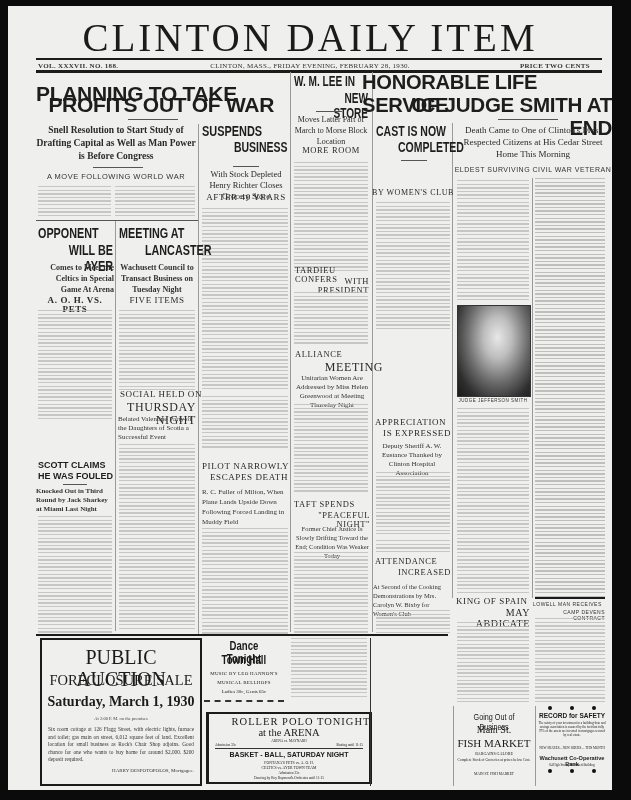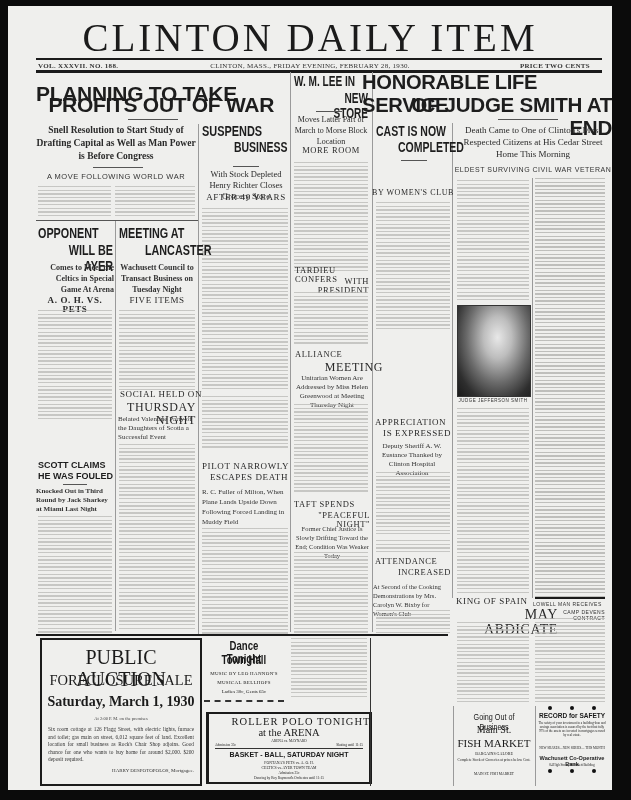--- a/index.html
+++ b/index.html
@@ -130,21 +130,21 @@
   <div class="small-deck" style="left:284px; top:518px; width:80px; font-size:6.5px; line-height:9px; text-align:center;">Former Chief Justice Is Slowly Drifting Toward the End; Condition Was Weaker Today</div>
   <div class="text-block" style="left:286px; top:546px; width:74px; height:82px;"></div>
 
   <div class="text-block" style="left:368px; top:534px; width:74px; height:14px;"></div>
   <div class="serif-head" style="left:367px; top:551px; font-size:8.5px;">ATTENDANCE</div>
   <div class="serif-head" style="left:367px; top:562px; width:76px; text-align:right; font-size:8.5px;">INCREASED</div>
   <div class="small-deck" style="left:365px; top:576px; width:78px; font-size:6.5px; line-height:9px;">At Second of the Cooking Demonstrations by Mrs. Carolyn W. Bixby for Women's Club</div>
   <div class="text-block" style="left:368px; top:604px; width:74px; height:24px;"></div>
 
   <div class="serif-head" style="left:448px; top:591px; font-size:9px;">KING OF SPAIN</div>
-  <div class="serif-head" style="left:448px; top:602px; width:74px; text-align:right; font-size:14px;margin-left:28px;">MAY ABDICATE</div>
+  <div class="serif-head" style="left:448px; top:602px; width:74px; text-align:right; font-size:10px;">MAY ABDICATE</div>
   <div class="text-block" style="left:449px; top:616px; width:72px; height:80px;"></div>
 
   <div class="rule" style="left:527px; top:591px; width:70px; height:2px;"></div>
   <div class="sub" style="left:525px; top:595px; width:72px; font-size:5px; text-align:left;">LOWELL MAN RECEIVES</div>
   <div class="sub" style="left:525px; top:603px; width:72px; font-size:5px; text-align:right;">CAMP DEVENS CONTRACT</div>
   <div class="text-block" style="left:527px; top:612px; width:70px; height:84px;"></div>
 
   <div class="rule" style="left:28px; top:628px; width:412px; height:2px;"></div>
 
   <div class="ad-box" style="left:32px; top:632px; width:158px; height:144px;">

